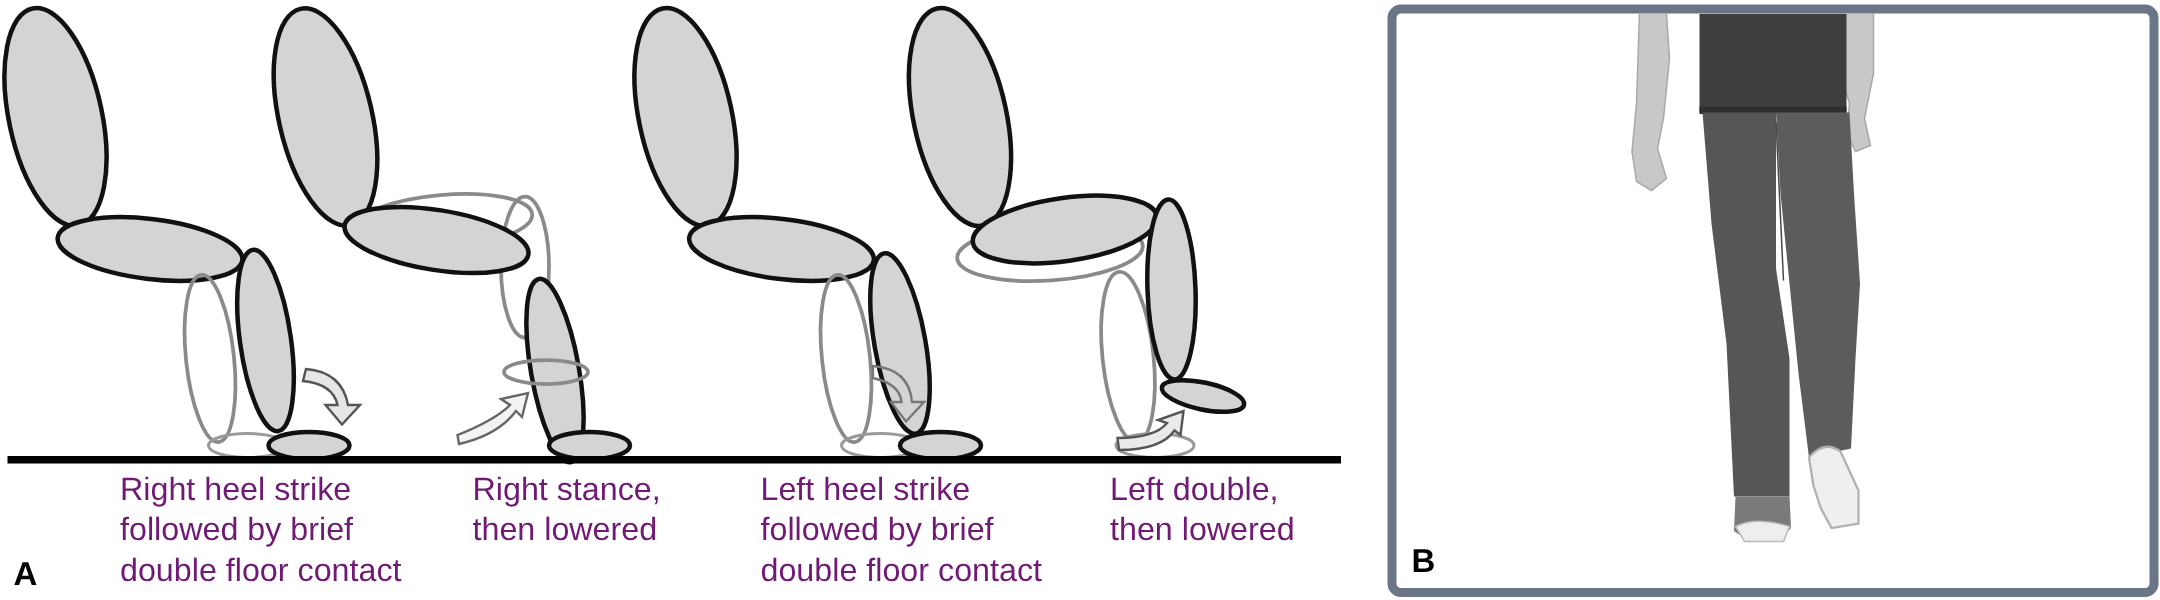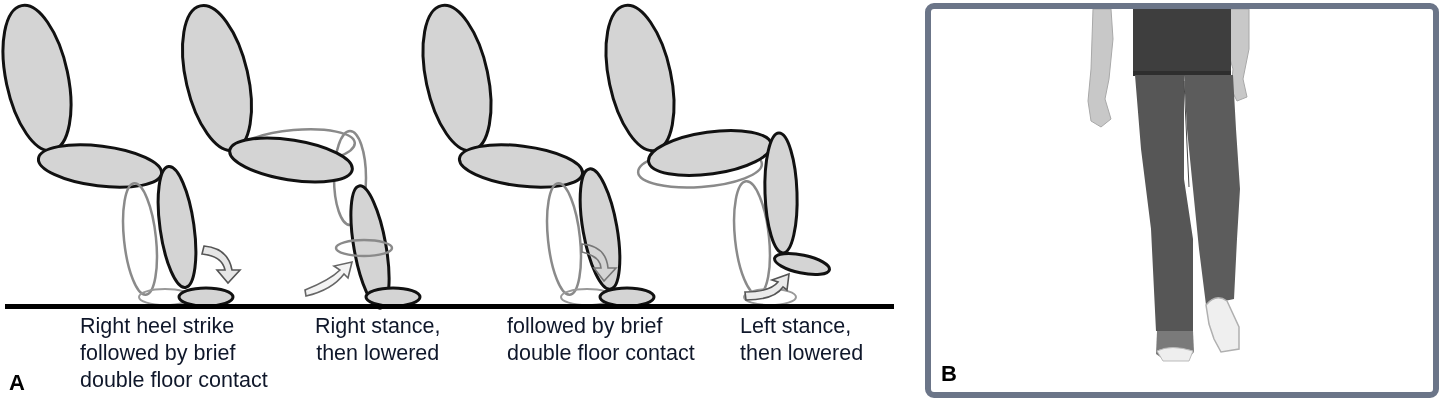--- a/index.html
+++ b/index.html
@@ -1,21 +1,21 @@
 <!DOCTYPE html>
 <html><head>
   <meta charset="utf-8">
   <style>
     html, body { margin: 0; padding: 0; background: #ffffff; }
     body { width: 1440px; height: 400px; position: relative; overflow: hidden;
            font-family: "Liberation Sans", sans-serif; }
     #panel-a { position: absolute; left: 0; top: 0; width: 920px; height: 400px; }
     #panel-a svg { position: absolute; left: 0; top: 0; }
     .caption { position: absolute; top: 313px; font-size: 21.5px; line-height: 27px;
-               color: #0f172a; white-space: nowrap; }
+               color: #701a75; white-space: nowrap; }
     .caption div { display: block; }
     .panel-label { position: absolute; font-weight: bold; font-size: 22px; color: #000; }
     #panel-b { position: absolute; left: 925px; top: 3px; width: 502px; height: 383px;
                border: 6px solid #6b7588; border-radius: 9px; background: #fff; overflow: hidden; }
     #panel-b svg { position: absolute; left: 0; top: 0; }
   </style>
 </head>
 <body>
 
 <div id="panel-a">
@@ -69,30 +69,31 @@
     <rect x="5" y="304" width="889" height="5" fill="#000"></rect>
   </svg>
 
   <div class="panel-label" style="left:9px; top:370px;">A</div>
 
   <div class="caption" style="left:80px;">
     <div>Right heel strike</div>
     <div>followed by brief</div>
     <div>double floor contact</div>
   </div>
-  <div class="caption" style="left:315px;text-align:center;">
+  <div class="caption" style="left:315px;">
     <div>Right stance,</div>
     <div>then lowered</div>
   </div>
   <div class="caption" style="left:507px;">
+    <div>Left heel strike</div>
     <div>followed by brief</div>
     <div>double floor contact</div>
   </div>
   <div class="caption" style="left:740px;">
-    <div>Left stance,</div>
+    <div>Left double,</div>
     <div>then lowered</div>
   </div>
 </div>
 
 <div id="panel-b">
   <svg width="502" height="383" viewBox="0 0 502 383">
 
     <path d="M162 0 L180 0 L182 30 L178 70 L174 90 L180 110 L170 118 L160 112 L157 92 L160 60 Z" fill="#c8c8c8" stroke="#a8a8a8" stroke-width="1"></path>
     <path d="M299 0 L318 0 L318 40 L312 70 L316 88 L306 92 L300 80 L302 60 L296 40 Z" fill="#c8c8c8" stroke="#a8a8a8" stroke-width="1"></path>
 

